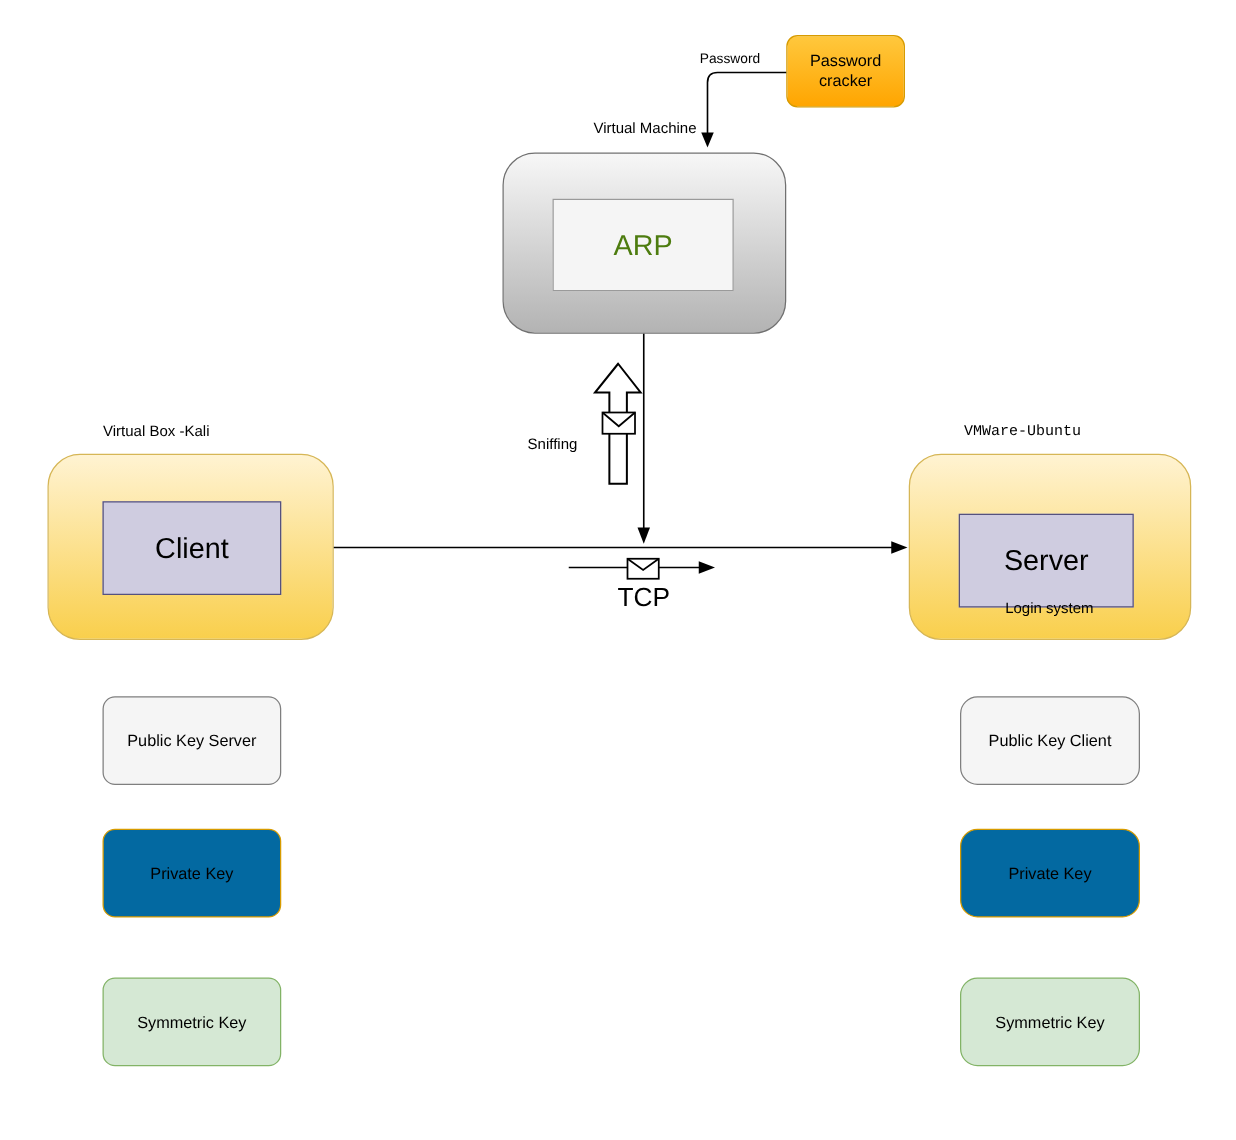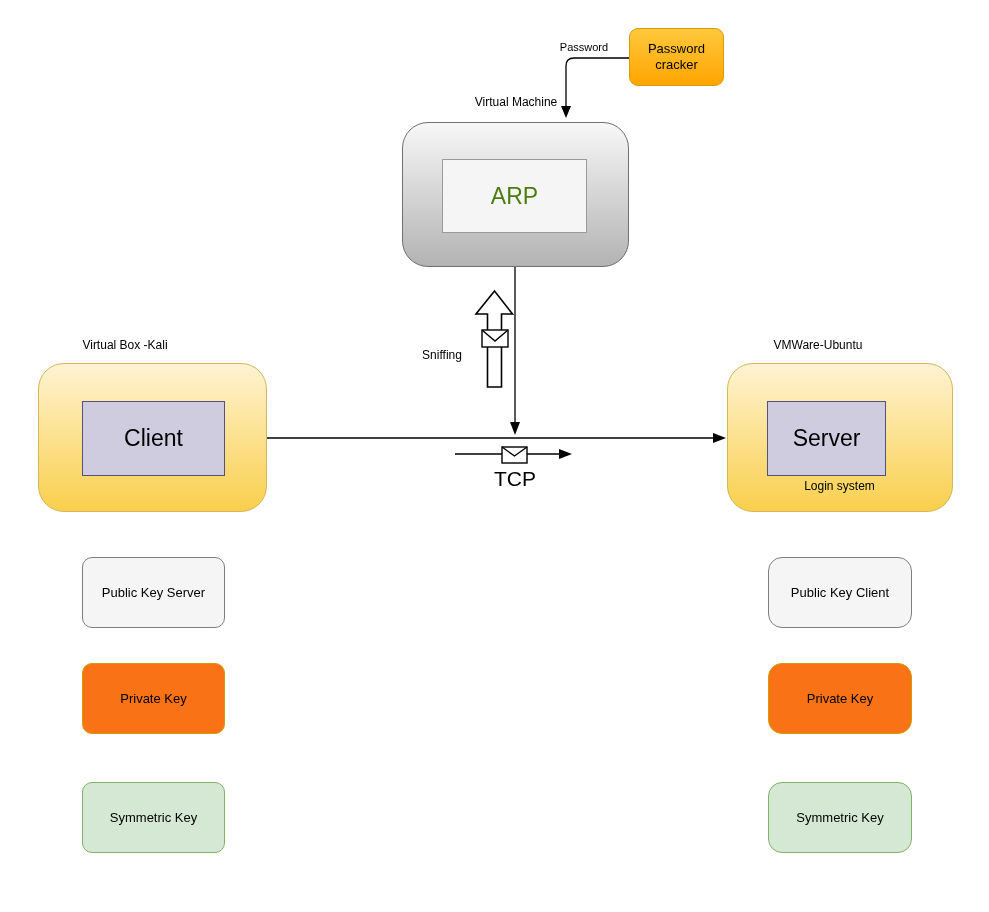--- a/index.html
+++ b/index.html
@@ -31,38 +31,38 @@
   .host {
     border:1px solid #d6b656; border-radius:26px;
     background:linear-gradient(#fff3d2,#f9cf4c);
   }
   .client-outer { left:38px;  top:363px; width:229px; height:149px; }
   .server-outer { left:727px; top:363px; width:226px; height:149px; }
   .inner-purple {
     background:#cfcce0; border:1px solid #55517e; font-size:23px;
   }
   .client-inner { left:82px;  top:401px; width:143px; height:75px; }
-  .server-inner { left:767px; top:401px; width:119px; height:75px; }
+  .server-inner { left:767px; top:411px; width:140px; height:75px; }
   .key {
     position:absolute; box-sizing:border-box;
     width:143px; height:71px; border-radius:10px;
     display:flex; align-items:center; justify-content:center;
     font-size:13px; text-align:right;
   }
   .key.gray   { background:#f5f5f5; border:1px solid #7f7f7f; }
-  .key.orange { background:#f97316; border:1px solid #d79b00; }
+  .key.orange { background:#0369a1; border:1px solid #d79b00; }
   .key.green  { background:#d5e8d4; border:1px solid #82b366; }
   .kl { left:82px; }  .kr { left:768px; width:144px;border-radius:14px; }
   .row1 { top:557px; } .row2 { top:663px; } .row3 { top:782px; }
   .caption {
     position:absolute; font-size:12px; text-align:center; line-height:1.2;
   }
   .cap-vm       { left:451px; top:95px;  width:130px; }
   .cap-kali     { left:55px;  top:338px; width:140px; }
-  .cap-ubuntu   { left:748px; top:338px; width:140px; }
+  .cap-ubuntu   { left:748px; top:338px; width:140px;font-family:Liberation Mono, monospace; }
   .cap-password { left:553px; top:41px;  width:62px; font-size:11px; }
   .cap-sniffing { left:412px; top:348px; width:60px; }
   .cap-login    { left:767px; top:479px; width:145px; }
   .cap-tcp      { left:478px; top:466px; width:74px; font-size:21px; }
   svg.overlay { position:absolute; left:0; top:0; pointer-events:none; }
 </style>
 </head>
 <body>
 
 <div class="canvas">

